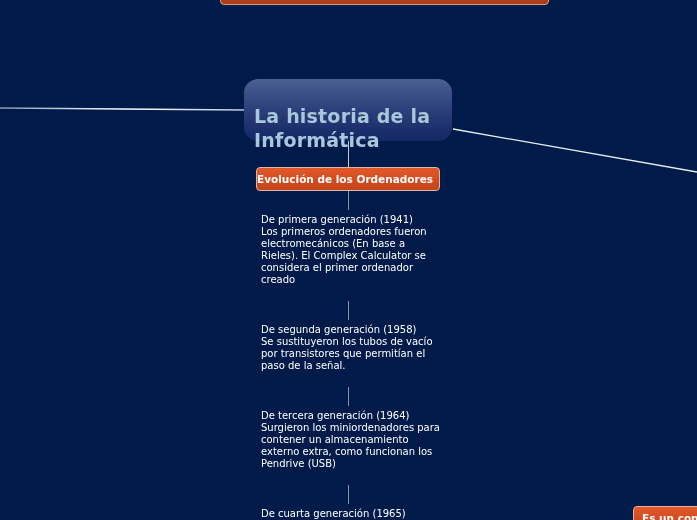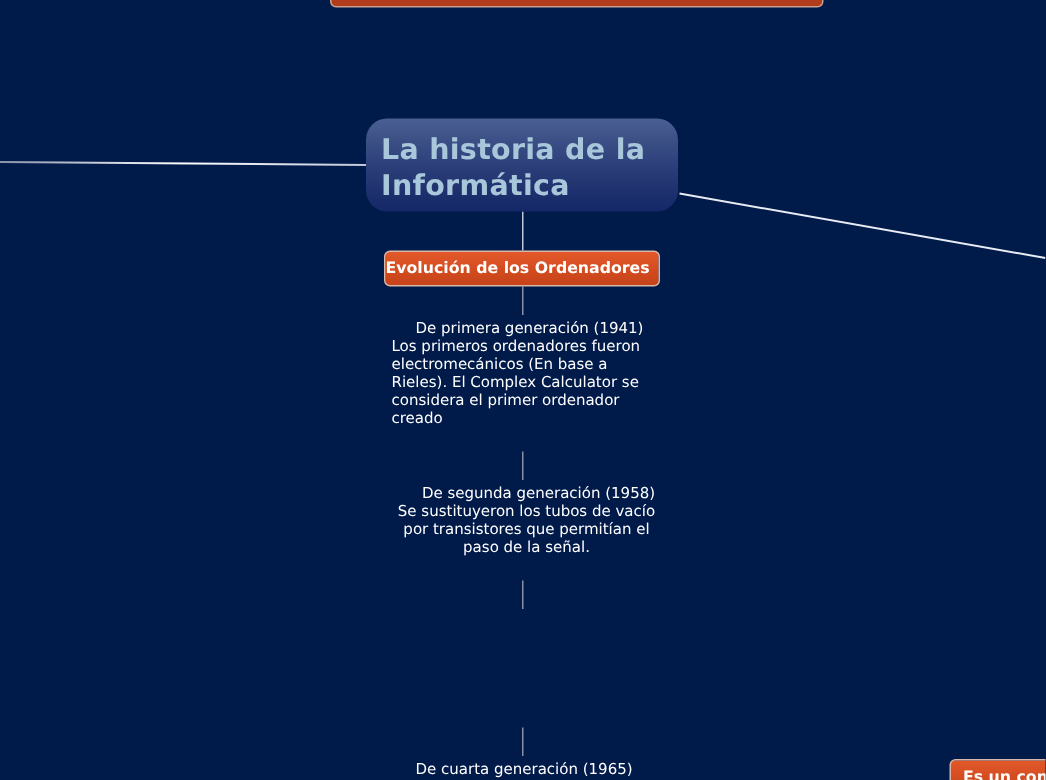--- a/index.html
+++ b/index.html
@@ -14,40 +14,40 @@
   .top-node {
     position:absolute; left:220px; top:-20px; width:329px; height:25px;
     background:#b03c1c; border:1px solid #c8a090; border-radius:4px;
     box-sizing:border-box;
   }
 
   .central {
     position:absolute; left:244px; top:79px; width:208px; height:62px;
     border-radius:14px;
     background:linear-gradient(to bottom, #4a5f92 0%, #2c3f7a 50%, #142766 100%);
-    box-sizing:border-box; padding:9px 0 0 10px;
+    box-sizing:border-box; padding:25px 0 0 10px;
   }
   .central-title {
     color:#a9c7da; font-weight:bold; font-size:19px; line-height:24px;
     letter-spacing:0.2px;
   }
 
   .branch {
     position:absolute; left:256px; top:167px; width:184px; height:24px;
     background:linear-gradient(to bottom, #e2582a 0%, #c64218 100%);
     border:1px solid #d8b8a8; border-radius:4px; box-sizing:border-box;
     color:#ffffff; font-weight:bold; font-size:10.5px; text-align:left;
     line-height:22px;
   }
 
   .gen {
     position:absolute; left:261px; width:180px; color:#ffffff;
     font-size:10px; line-height:12px;
   }
-  .gen .g-title { display:block;margin-left:16px; }
+  .gen .g-title { display:block; }
   .gen .g-desc { display:block; }
 
   .right-node {
     position:absolute; left:633px; top:506px; width:80px; height:24px;
     background:linear-gradient(to bottom, #e2582a 0%, #c64218 100%);
     border:1px solid #d8b8a8; border-radius:4px; box-sizing:border-box;
     color:#ffffff; font-weight:bold; font-size:10.5px; line-height:22px;
     padding-left:8px; white-space:nowrap; overflow:hidden;
   }
 </style>
@@ -84,25 +84,29 @@
 
   <div class="branch">
     <span>Evolución de los Ordenadores</span>
   </div>
 
   <div class="gen" style="top:214px;">
     <span class="g-title">De primera generación (1941)</span>
     <span class="g-desc">Los primeros ordenadores fueron electromecánicos (En base a Rieles). El Complex Calculator se considera el primer ordenador creado</span>
   </div>
 
-  <div class="gen" style="top:324px;text-align:center;">
+  <div class="gen" style="top:324px;">
     <span class="g-title">De segunda generación (1958)</span>
     <span class="g-desc">Se sustituyeron los tubos de vacío por transistores que permitían el paso de la señal.</span>
   </div>
 
+  <div class="gen" style="top:410px;">
+    <span class="g-title">De tercera generación (1964)</span>
+    <span class="g-desc">Surgieron los miniordenadores para contener un almacenamiento externo extra, como funcionan los Pendrive (USB)</span>
+  </div>
 
   <div class="gen" style="top:508px;">
     <span class="g-title">De cuarta generación (1965)</span>
   </div>
 
   <div class="right-node">
     <span>Es un conj</span>
   </div>
 
 </div>

